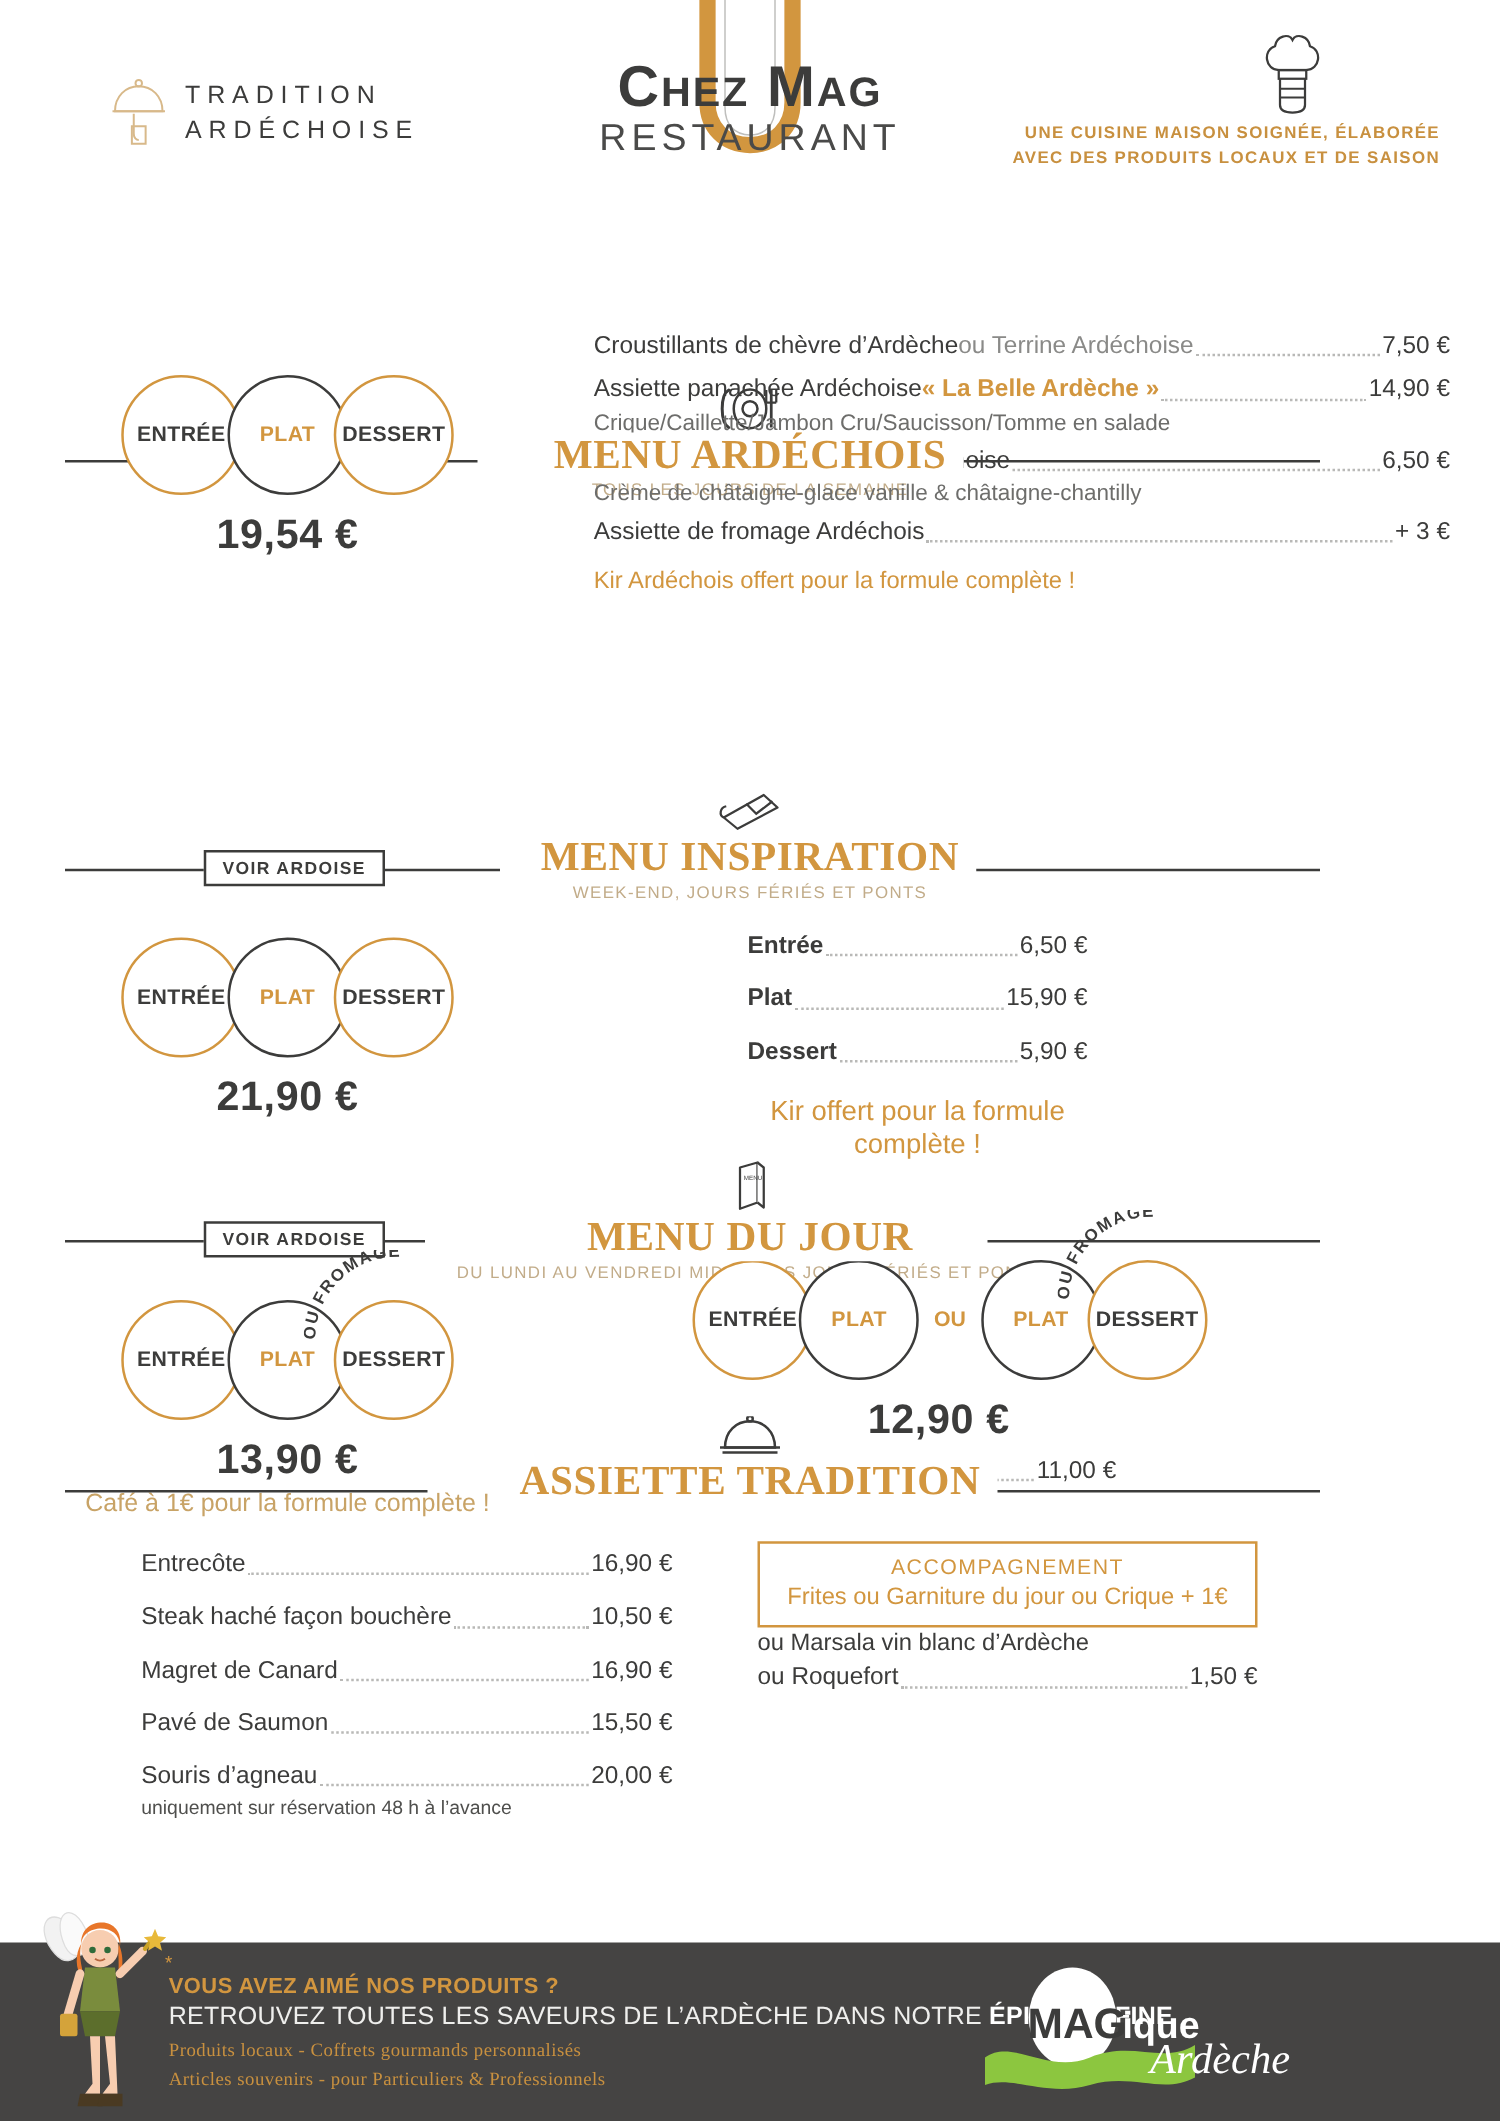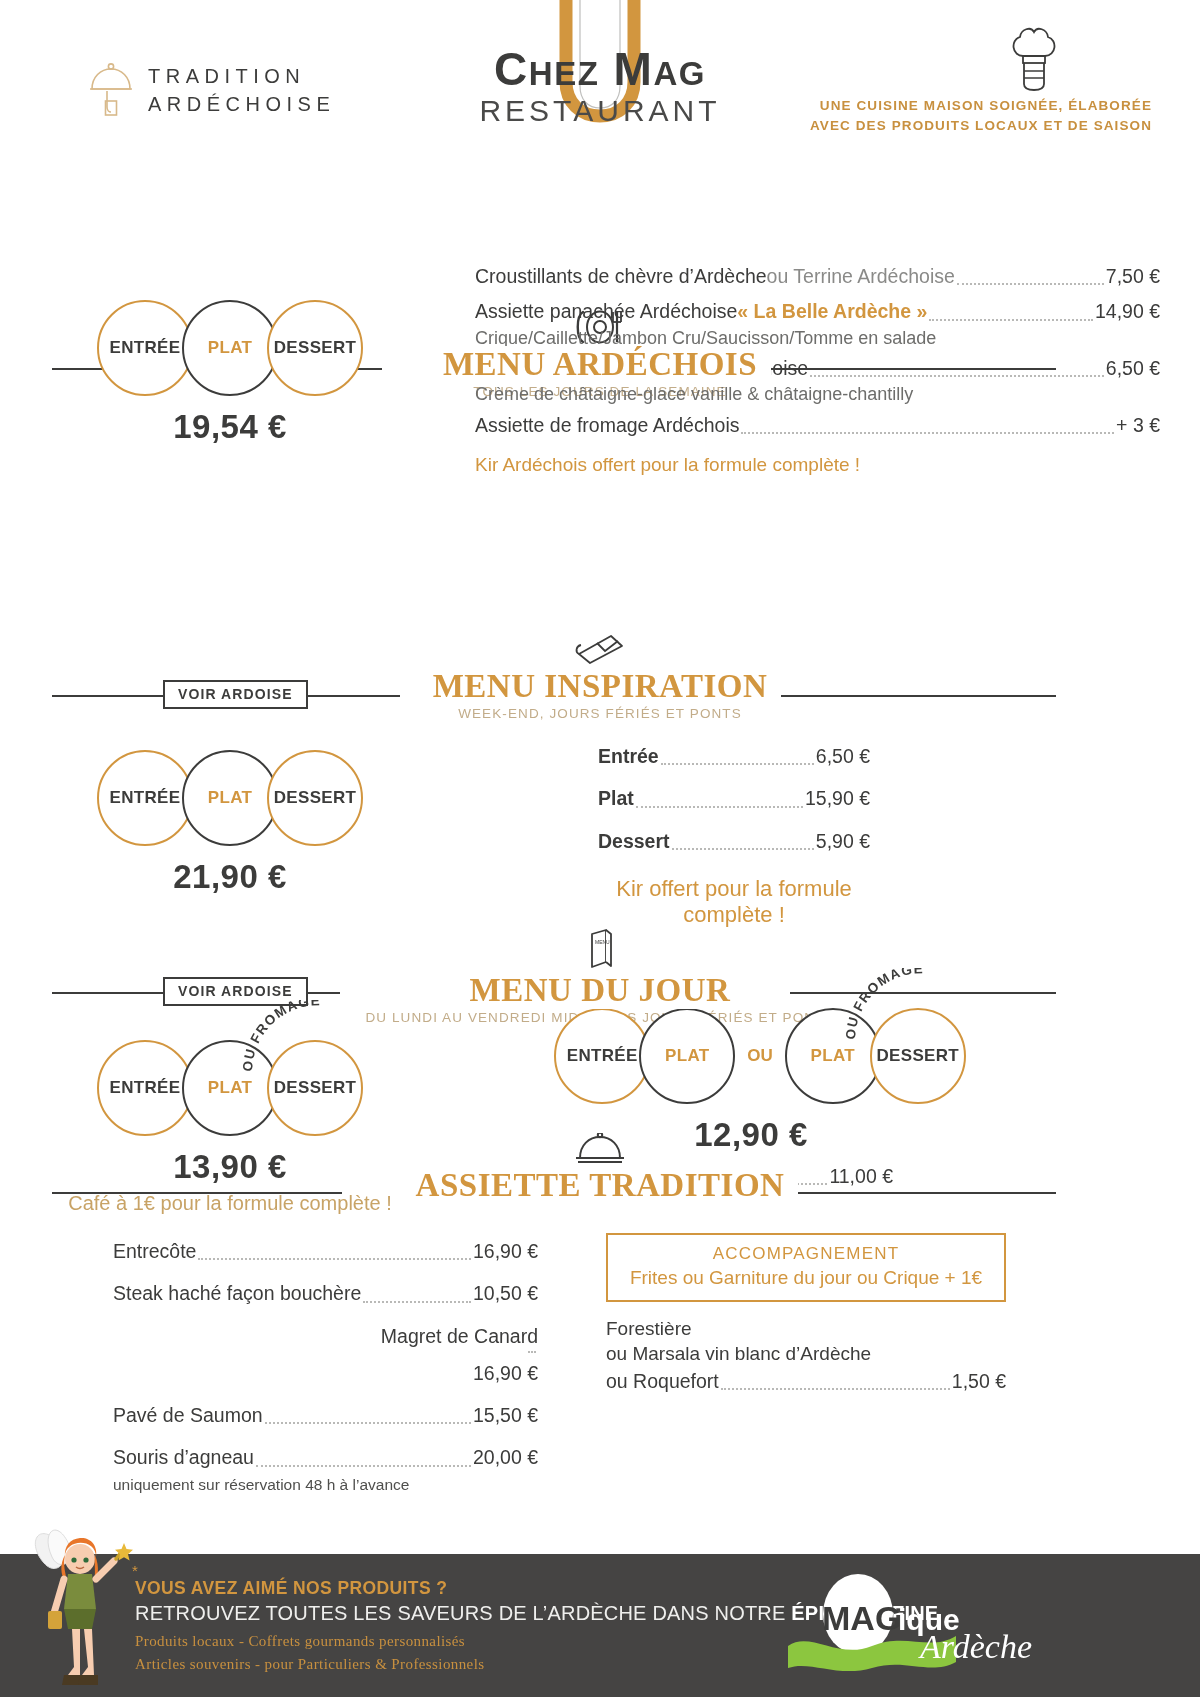--- a/index.html
+++ b/index.html
@@ -382,21 +382,21 @@
       <div class="pl" style="margin-bottom:13px;">
         <span class="nm">Entrecôte</span>
         <span class="dots"></span>
         <span class="pr">16,90 €</span>
       </div>
       <div class="pl" style="margin-bottom:13px;">
         <span class="nm">Steak haché façon bouchère</span>
         <span class="dots"></span>
         <span class="pr">10,50 €</span>
       </div>
-      <div class="pl" style="margin-bottom:13px;flex-direction:column;">
+      <div class="pl" style="margin-bottom:13px;">
         <span class="nm">Magret de Canard</span>
         <span class="dots"></span>
         <span class="pr">16,90 €</span>
       </div>
       <div class="pl" style="margin-bottom:13px;">
         <span class="nm">Pavé de Saumon</span>
         <span class="dots"></span>
         <span class="pr">15,50 €</span>
       </div>
       <div class="pl">
@@ -405,21 +405,20 @@
         <span class="pr">20,00 €</span>
       </div>
       <div style="font-size:15.5px;color:#4f4f4d;margin-top:3px;">uniquement sur réservation 48 h à l’avance</div>
     </div>
 
     <div style="position:absolute;left:606px;top:108px;width:400px;">
       <div class="box-accomp">
         <div class="t1">ACCOMPAGNEMENT</div>
         <div class="t2">Frites ou Garniture du jour ou Crique + 1€</div>
       </div>
-      <div style="font-size:19px;margin-top:14px;line-height:1.33;">Forestière</div>
       <div style="font-size:19px;line-height:1.33;">ou Marsala vin blanc d’Ardèche</div>
       <div class="pl" style="margin-top:0;">
         <span class="nm">ou Roquefort</span>
         <span class="dots"></span>
         <span class="pr">1,50 €</span>
       </div>
     </div>
   </div>
 
   <div class="footer">

